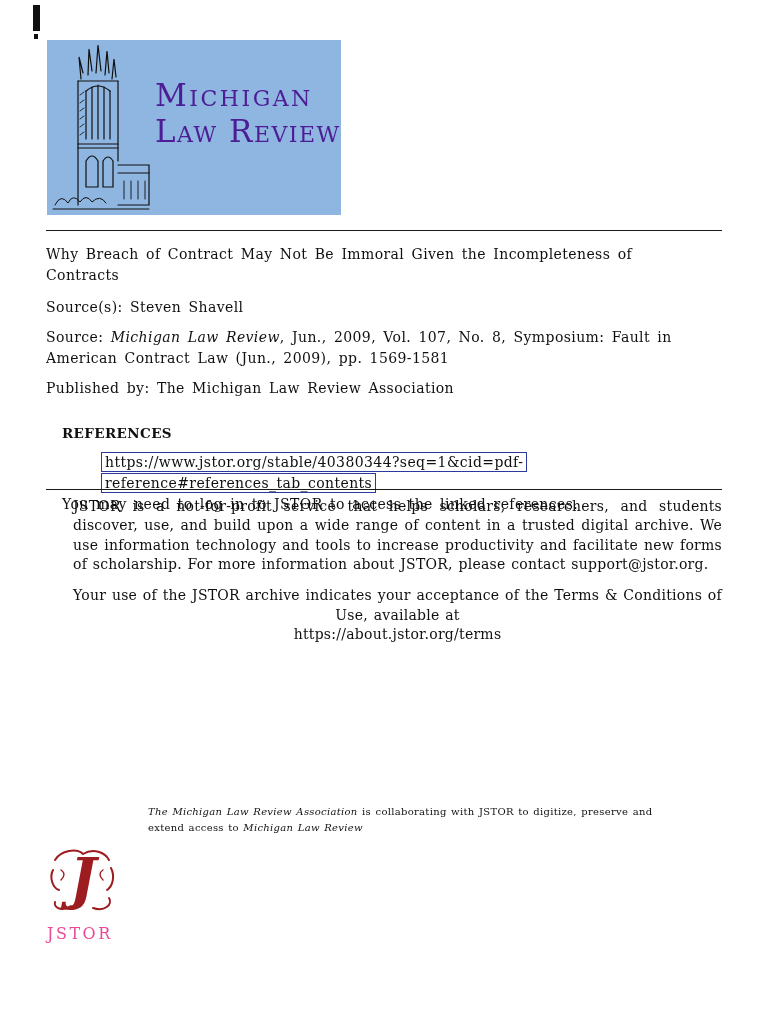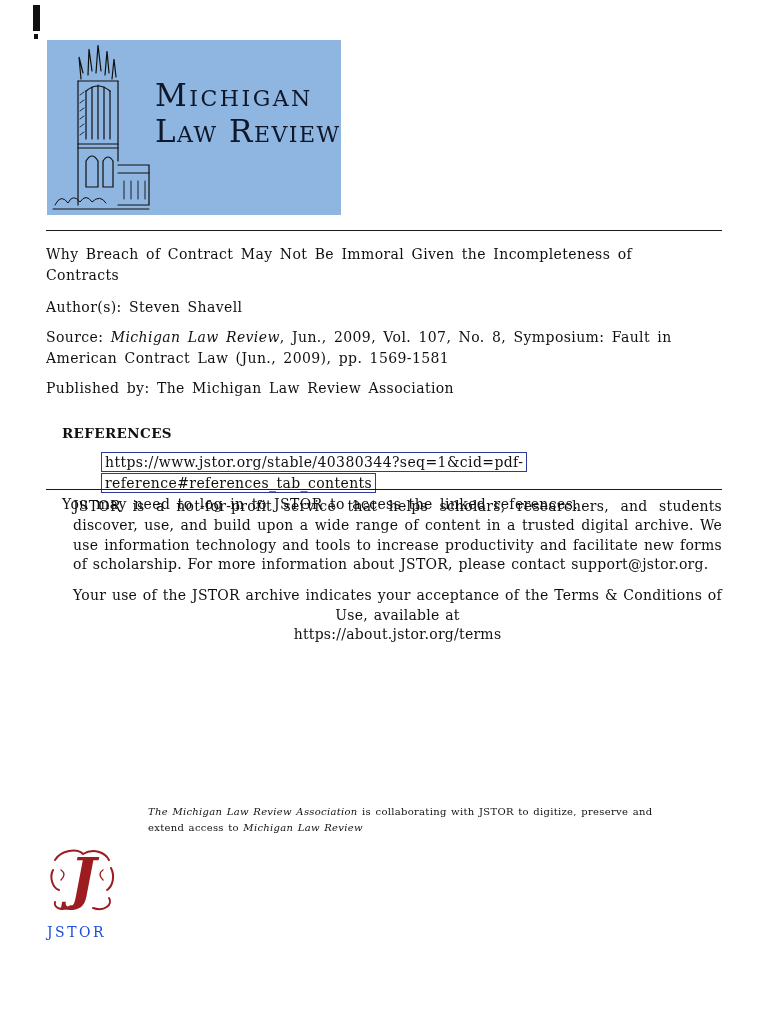--- a/index.html
+++ b/index.html
@@ -25,21 +25,21 @@
   .banner {
     position: absolute; left: 47px; top: 40px;
     width: 294px; height: 175px;
     background: #8fb5e1;
     display: flex; align-items: center;
     overflow: hidden;
   }
   .banner svg { flex: 0 0 auto; margin: 2px 0 0 2px; }
   .banner-titles {
     margin-left: 2px; margin-top: -28px;
-    color: #0f172a;
+    color: #4c1d95;
     font-variant: small-caps;
     line-height: 1.15;
     white-space: nowrap;
   }
   .banner-line1 { font-size: 31px; letter-spacing: 2.5px; }
   .banner-line2 { font-size: 31px; letter-spacing: 1.5px; }
 
   .rule {
     position: absolute; left: 46px; width: 676px;
     border: 0; border-top: 1.3px solid #1a1a1a; margin: 0;
@@ -88,21 +88,21 @@
   .smallprint .about { text-align: justify; margin: 0; }
   .smallprint .terms { margin: 12px 0 0 0; }
   .smallprint .terms span { display: block; text-align: center; }
 
   .footer-logo {
     position: absolute; left: 47px; top: 846px; width: 78px;
     text-align: left;
   }
   .jstor-wordmark {
     display: block; margin-top: 6px;
-    color: #1d4ed8; font-size: 14px; letter-spacing: 2.5px;
+    color: #ec4899; font-size: 16px; letter-spacing: 2.5px;
     font-family: "DejaVu Serif", serif;
   }
 
   .collab {
     position: absolute; left: 148px; top: 804px; width: 512px;
     font-size: 10px; line-height: 1.55;
     letter-spacing: 0.3px; word-spacing: 1px;
     color: #101010;
   }
 </style>
@@ -140,21 +140,21 @@
     <div class="banner-line1">Michigan</div>
     <div class="banner-line2">Law Review</div>
   </div>
 </div>
 
 <hr class="rule rule-top">
 
 <div class="meta">
   <p class="article-title">Why Breach of Contract May Not Be Immoral Given the Incompleteness of Contracts</p>
 
-  <p><span>Author(s): </span><span>Steven Shavell</span></p>
+  <p><span>Source(s): </span><span>Steven Shavell</span></p>
 
   <p><span>Source: </span><span class="it">Michigan Law Review</span><span>, Jun., 2009, Vol. 107, No. 8, Symposium: Fault in American Contract Law (Jun., 2009), pp. 1569-1581</span></p>
 
   <p><span>Published by: </span><span>The Michigan Law Review Association</span></p>
 
 
   <div class="references">
     <p class="references-heading">REFERENCES</p>
     <span class="refurl"><span class="linkbox">https://www.jstor.org/stable/40380344?seq=1&amp;cid=pdf-</span></span>
     <span class="refurl"><span class="linkbox">reference#references_tab_contents</span></span>

